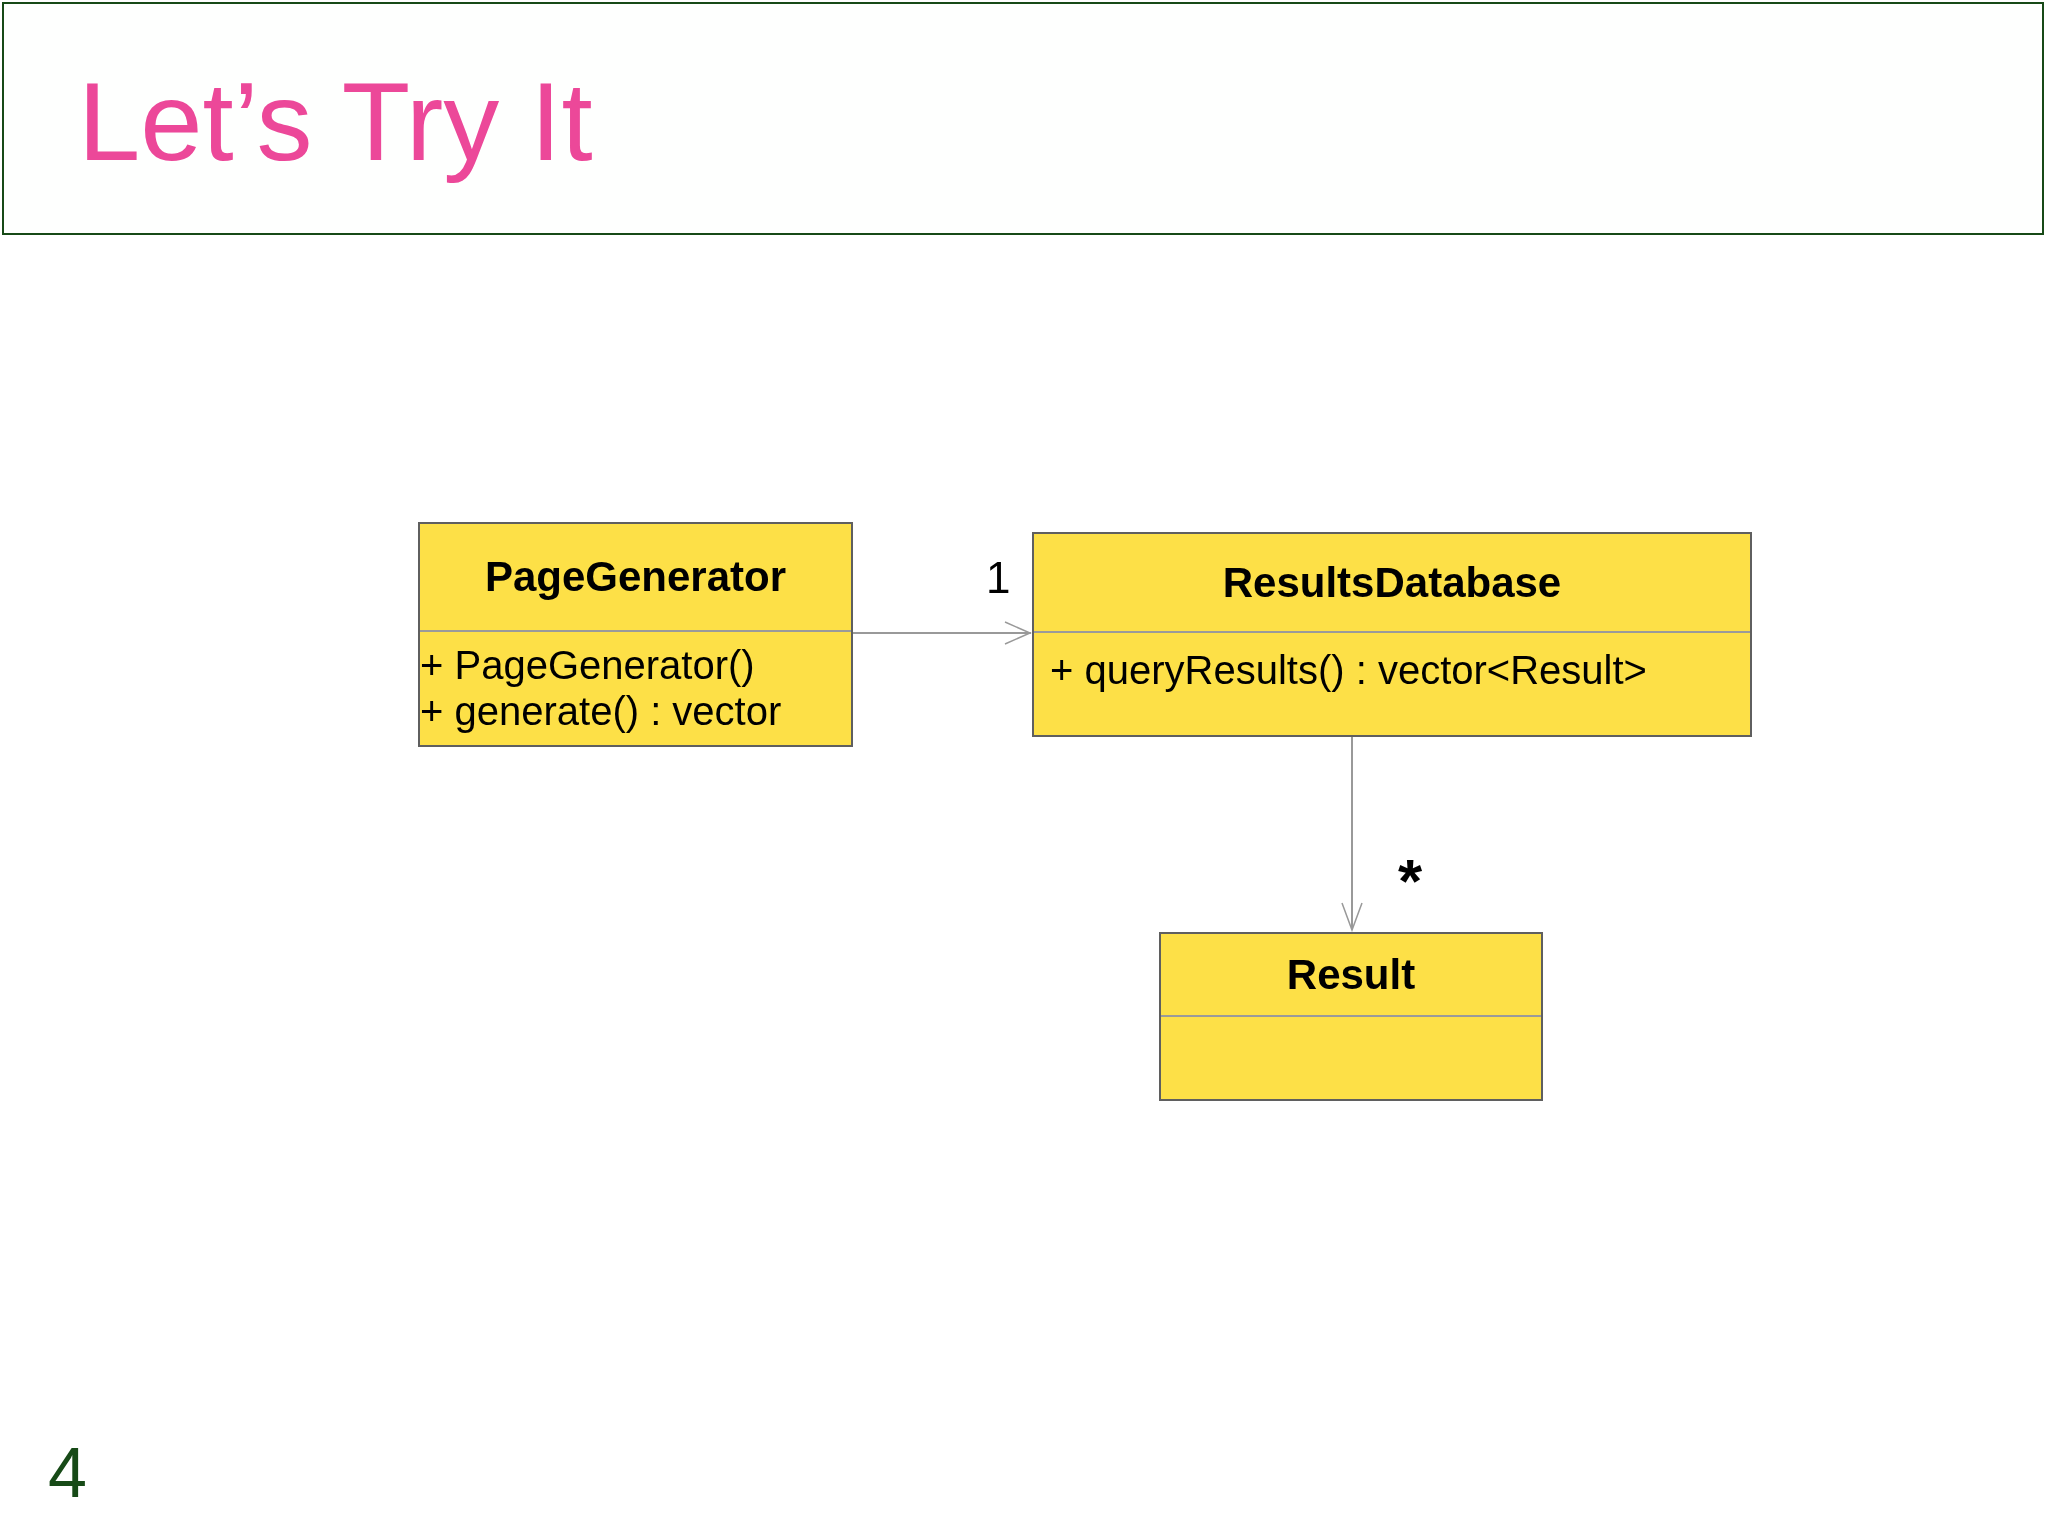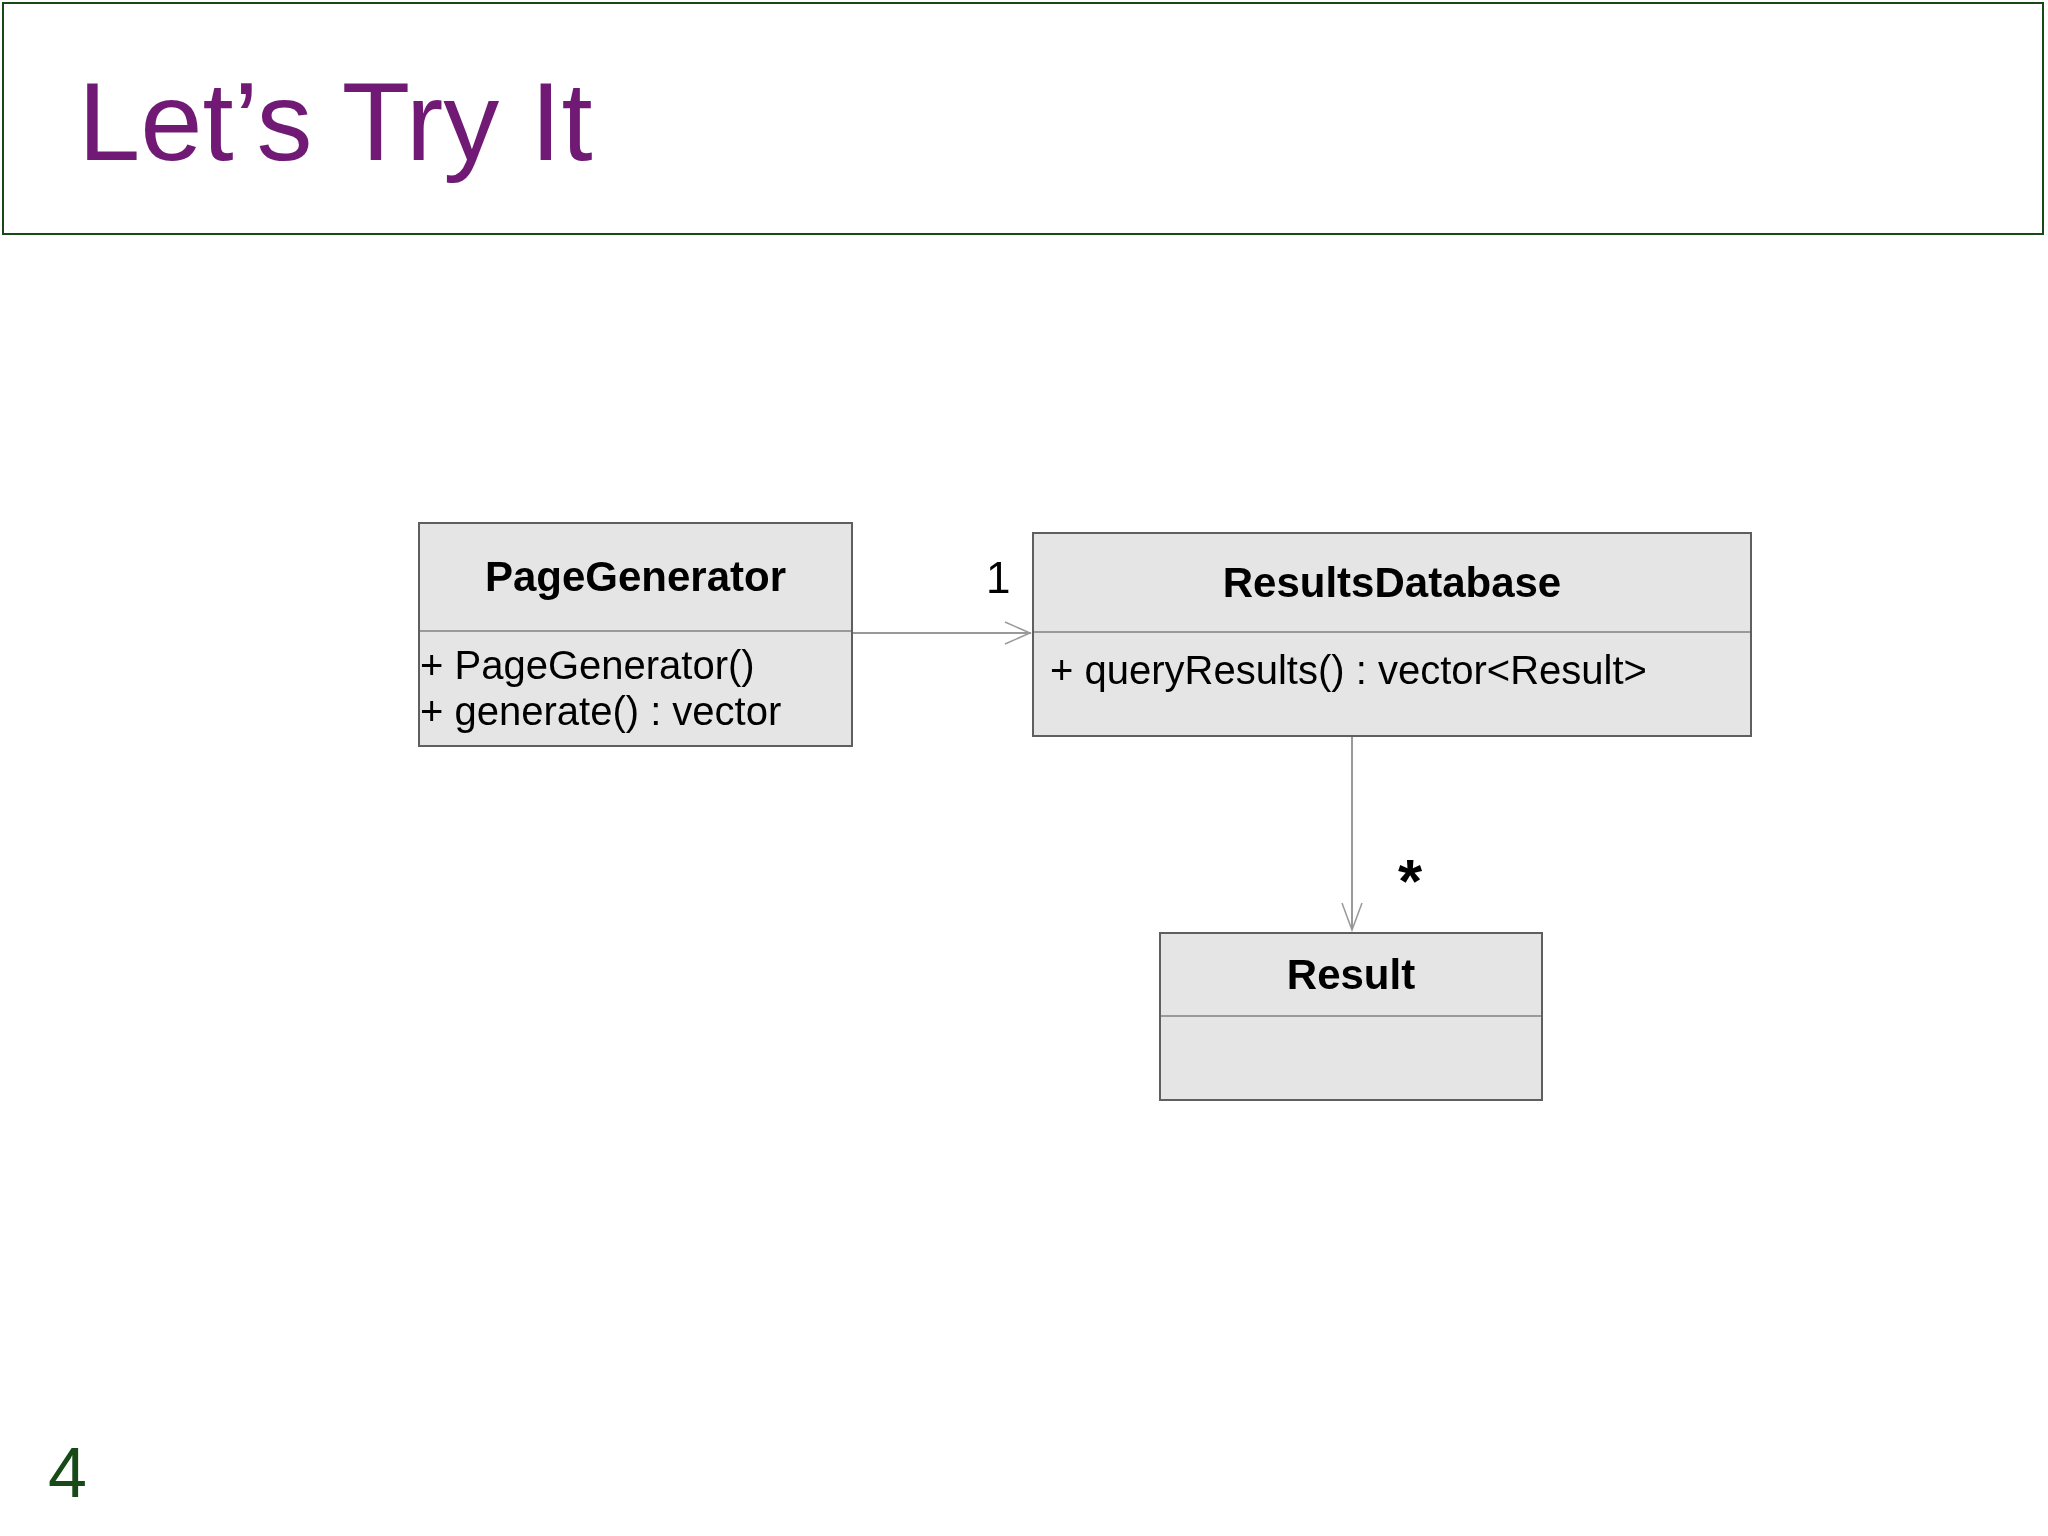--- a/index.html
+++ b/index.html
@@ -27,38 +27,38 @@
     border: 2px solid var(--accent);
     background: #fefffe;
   }
   .slide-title {
     position: absolute;
     left: 74px; top: 62px;
     margin: 0;
     font-size: 112px;
     font-weight: normal;
     line-height: 1;
-    color: #701a75;
+    color: #ec4899;
     white-space: nowrap;
   }
 
   
   .connectors {
     position: absolute;
     left: 0; top: 0;
     width: 2048px; height: 1536px;
     pointer-events: none;
   }
 
   
   .uml-class {
     position: absolute;
     box-sizing: border-box;
     border: 2px solid var(--box-border);
-    background: #e5e5e5;
+    background: #fde047;
   }
   .uml-class-title {
     display: flex;
     align-items: center;
     justify-content: center;
     box-sizing: border-box;
     border-bottom: 2px solid var(--divider-gray);
     font-size: 42px;
     font-weight: bold;
     color: #000000;

